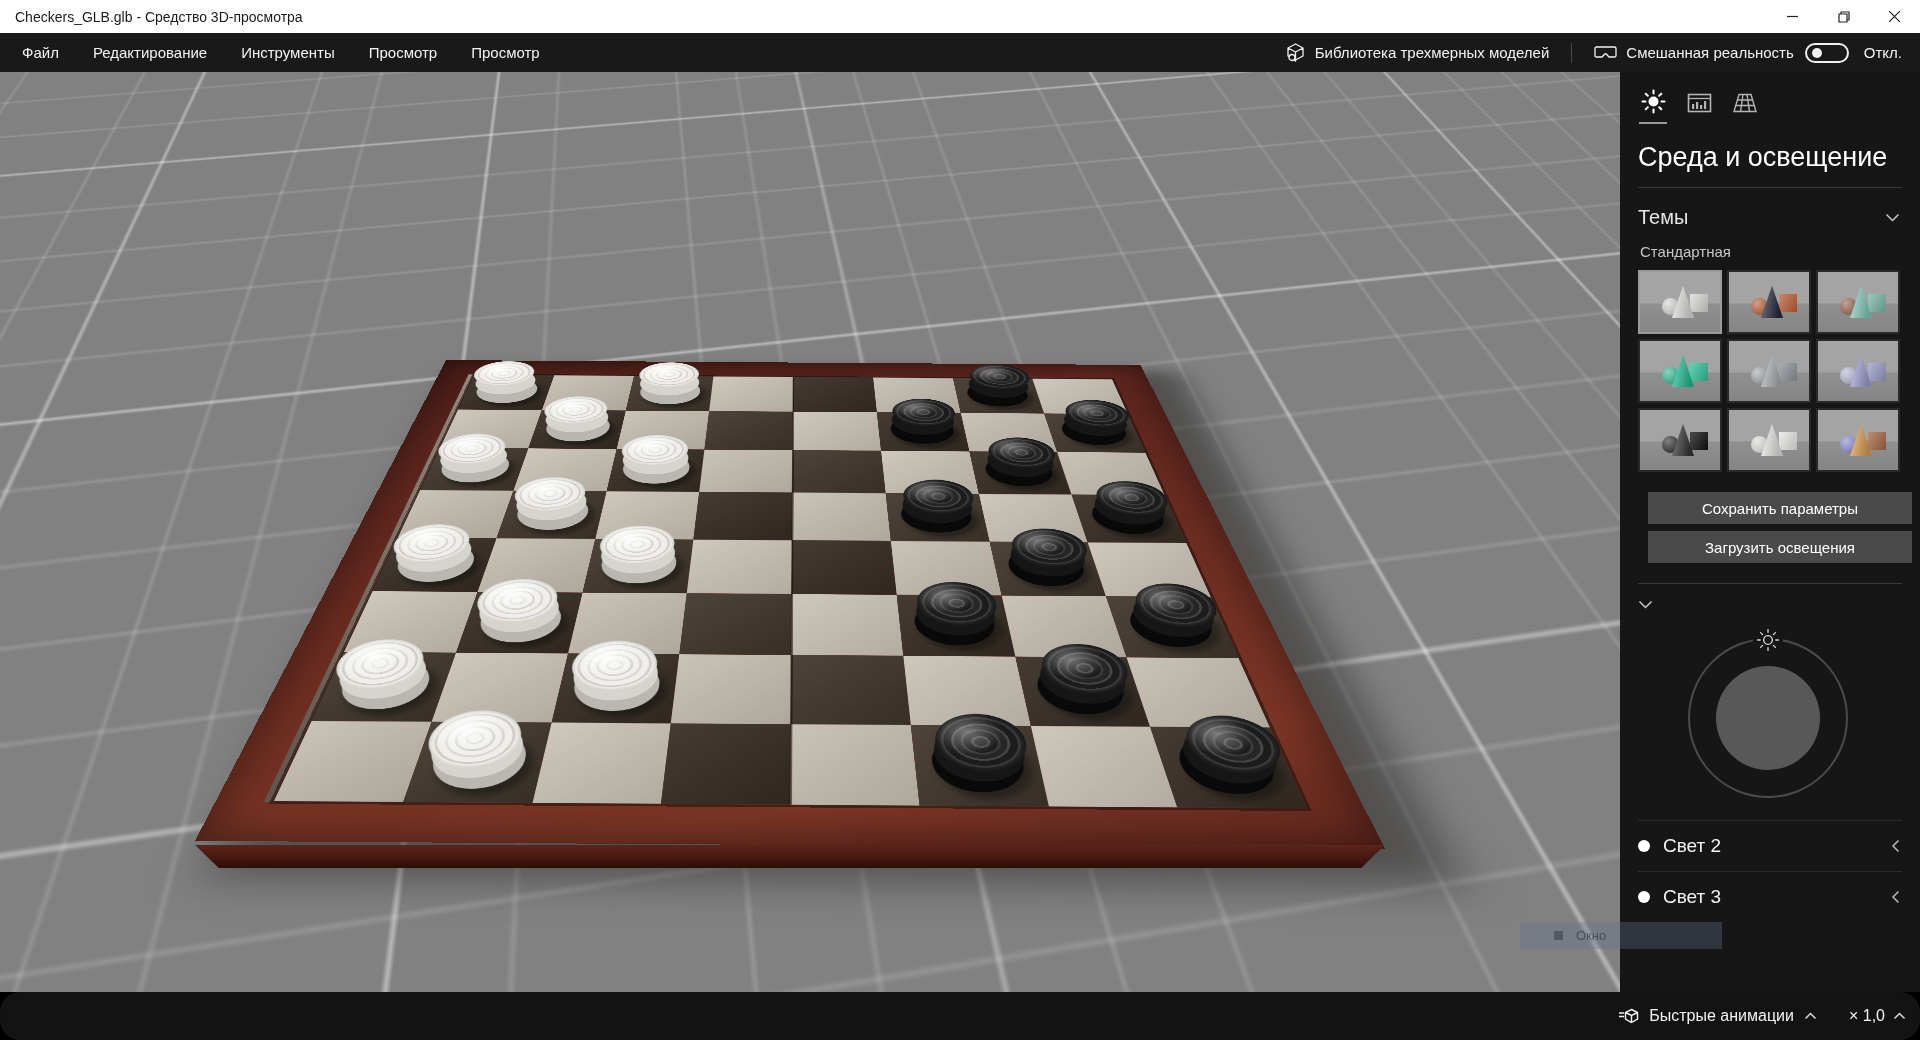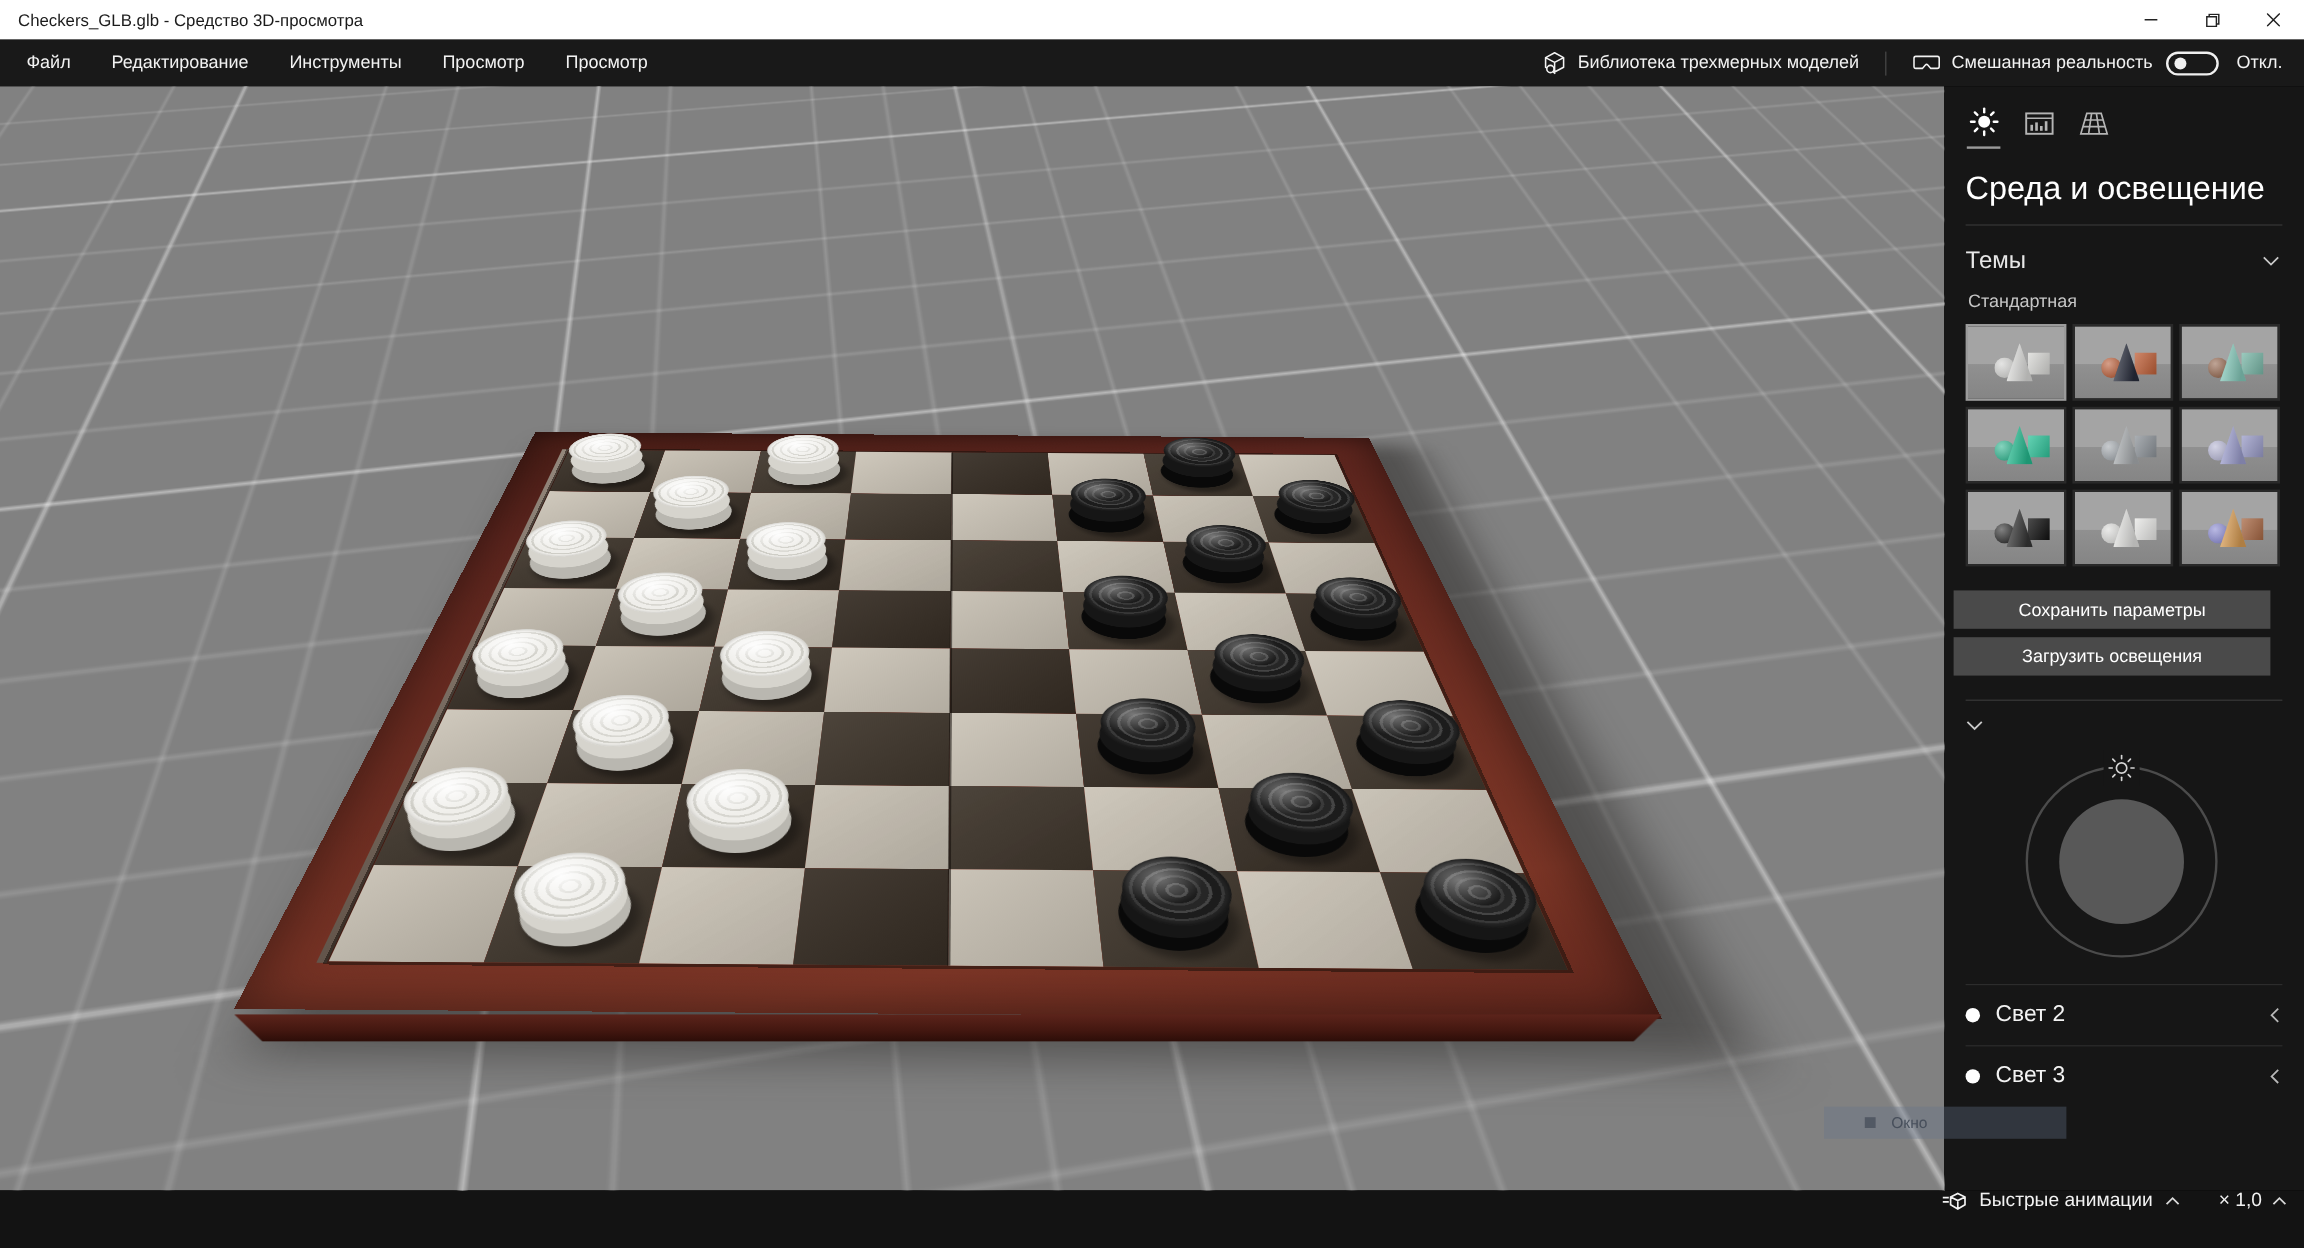--- a/index.html
+++ b/index.html
@@ -99,38 +99,38 @@
   .sub-label { font-size:15px; color:#c6c6c6; padding:4px 18px 8px 20px; }
   .tiles { display:grid; grid-template-columns:repeat(3,84px); grid-auto-rows:64px; gap:5px;
            padding:2px 18px 14px 18px; }
   .tile { border:2px solid #292929; background:linear-gradient(#a4a4a4 0 52%, #909090 53%, #858585);
           position:relative; overflow:hidden; cursor:pointer; }
   .tile.selected { border-color:#9b9b9b; }
   .t-sphere { position:absolute; left:22px; top:26px; width:17px; height:17px; border-radius:50%; }
   .t-cone { position:absolute; left:32px; top:14px; width:22px; height:32px;
             clip-path:polygon(50% 0,100% 100%,0 100%); }
   .t-cube { position:absolute; left:50px; top:22px; width:18px; height:18px; }
-  .p-btn { display:block; width:264px; margin:6px 18px 0 8px; height:32px; background:#4a4a4a;
+  .p-btn { display:block; width:264px; margin:6px 18px 0 28px; height:32px; background:#4a4a4a;
            border:none; color:#fff; font-size:15px; font-family:"Liberation Sans",sans-serif;
            cursor:pointer; }
   .rotation-dial { position:relative; width:180px; height:170px; margin:10px auto 4px auto; }
   .dial-ring { position:absolute; left:8px; top:10px; width:160px; height:160px; border-radius:50%;
                border:2px solid #4b4b4b; }
   .dial-knob { position:absolute; left:36px; top:38px; width:104px; height:104px; border-radius:50%;
                background:#585858; cursor:grab; }
   .dial-sun { position:absolute; left:73px; top:-3px; background:#161616; padding:2px; }
   .lights { margin-top:22px; }
   .light-row { display:flex; align-items:center; height:50px; padding:0 20px 0 18px; }
   .light-dot { width:12px; height:12px; border-radius:50%; background:#fff; margin-right:13px; }
   .light-label { font-size:19px; font-weight:300; color:#f2f2f2; flex:1; }
   .light-div { height:1px; background:#2c2c2c; margin:0 18px; }
 
   
   .bottombar { position:absolute; left:0; top:992px; width:1920px; height:48px; background:#131313;
-               display:flex; align-items:flex-start; justify-content:flex-end; color:#f2f2f2; }
+               display:flex; align-items:center; justify-content:flex-end; color:#f2f2f2;border-radius:20px; }
   .anim-group { display:flex; align-items:center; gap:10px; padding-right:10px; cursor:pointer; }
   .anim-label { font-size:16px; }
   .speed-group { display:flex; align-items:center; gap:8px; padding-right:14px; margin-left:22px;
                  cursor:pointer; }
   .speed-label { font-size:16px; }
 
   svg { display:block; }
 </style>
 </head>
 <body>

